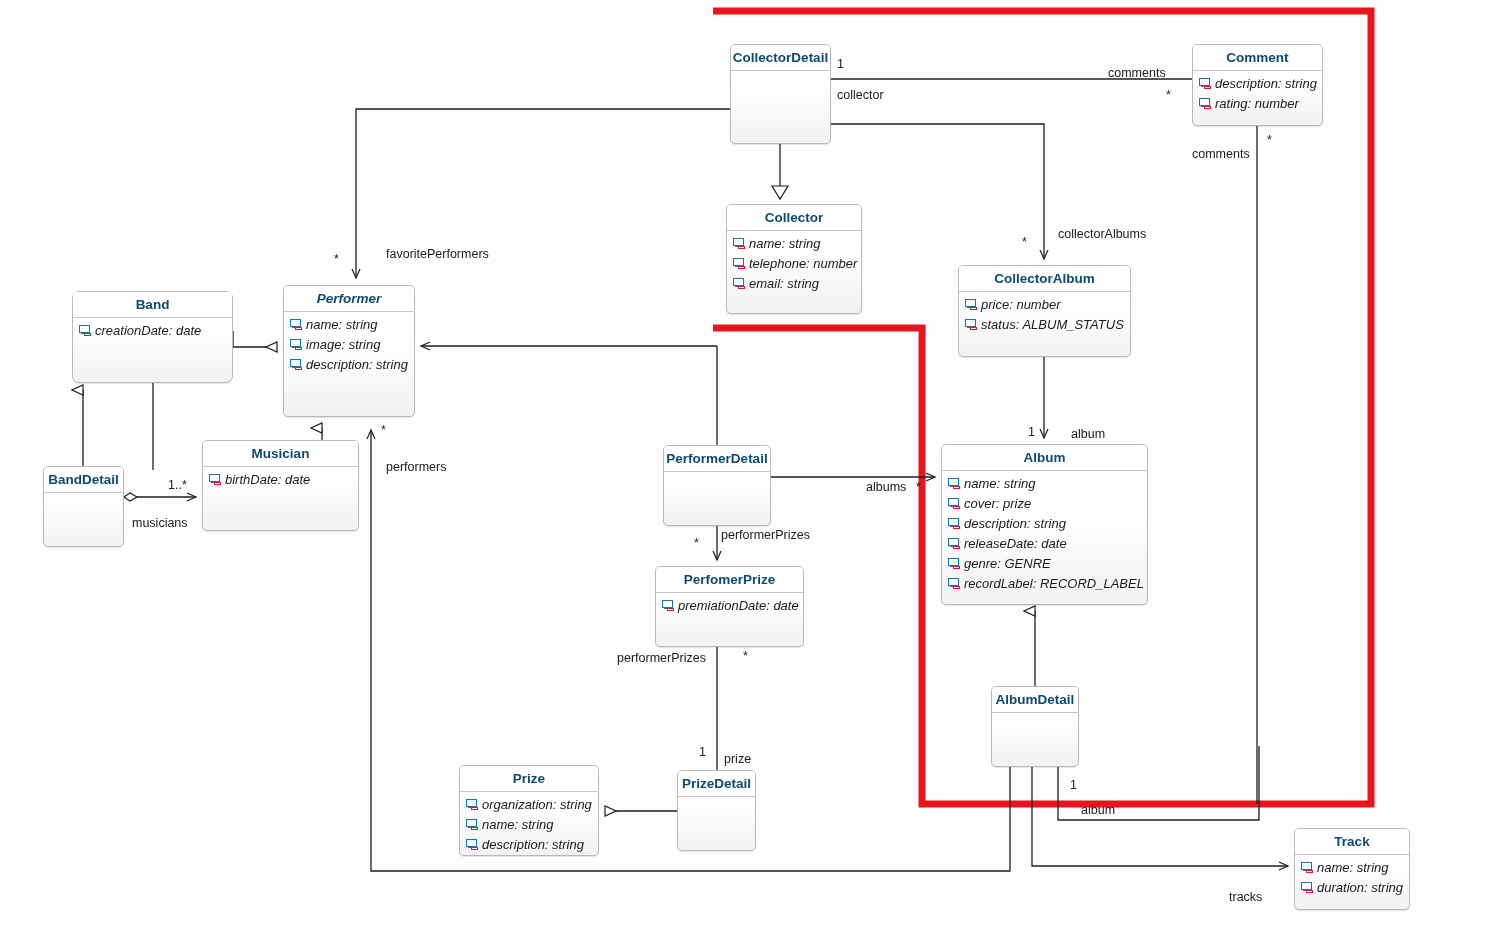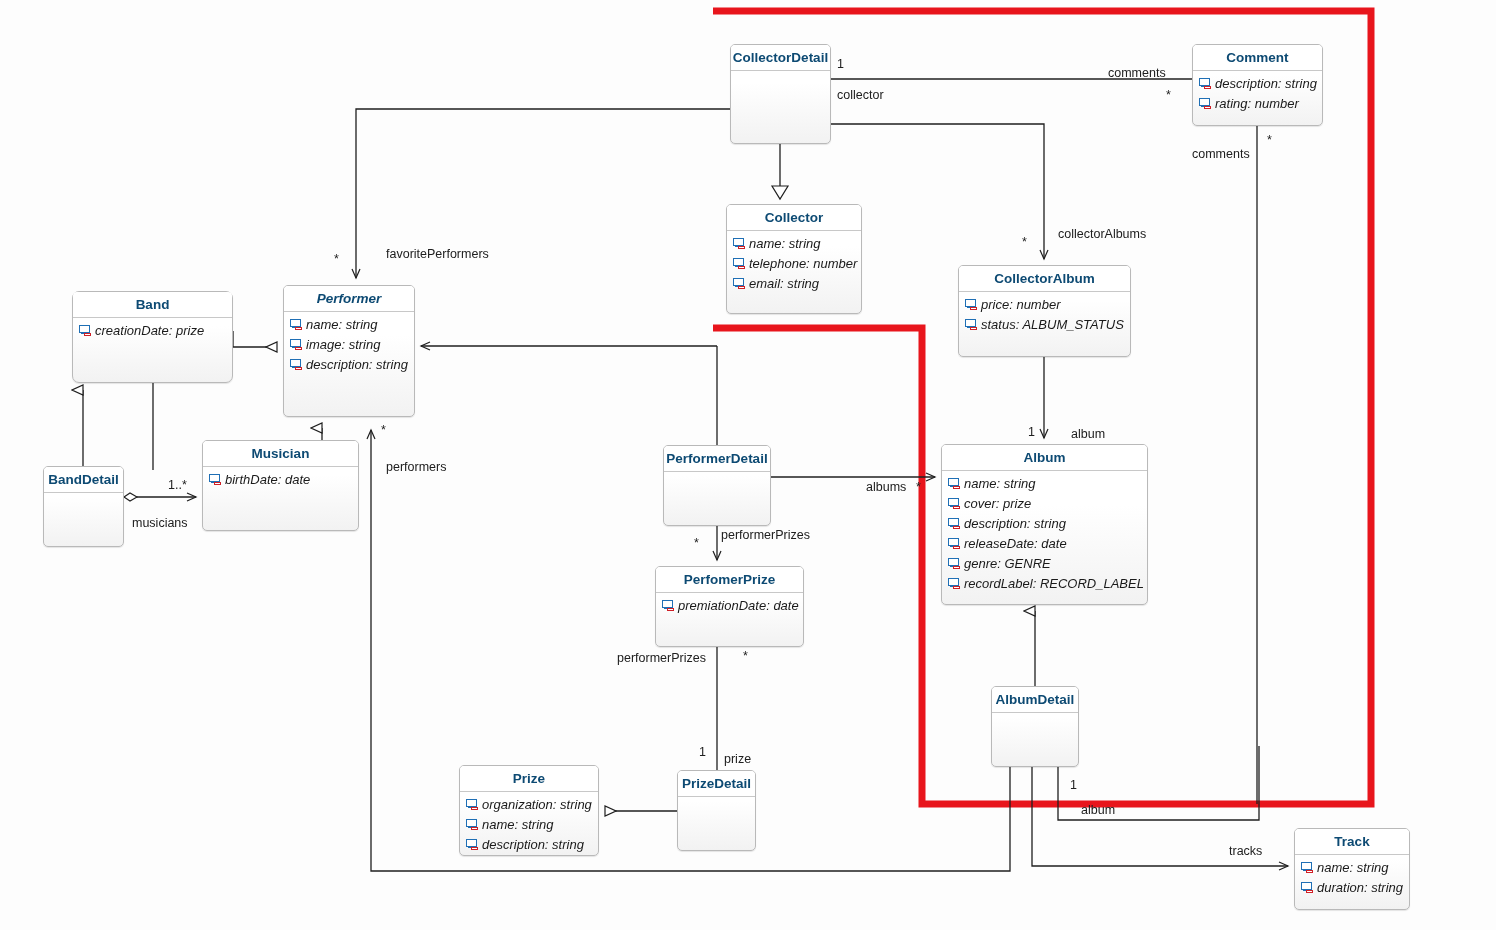--- a/index.html
+++ b/index.html
@@ -175,21 +175,21 @@
 
   <div class="uml-class" style="left:72px;top:291px;width:161px;height:92px;border-radius:7px;">
     <div class="uml-title">Band</div>
     <div class="uml-attrs">
       <div class="attr">
           <span class="ic">
             <i class="scr"></i>
             <i class="base"></i>
             <i class="red"></i>
           </span>
-          <span class="lbl">creationDate: prize</span>
+          <span class="lbl">creationDate: date</span>
         </div>
     </div>
   </div>
 
   <div class="uml-class" style="left:283px;top:285px;width:132px;height:132px;">
     <div class="uml-title abstract">Performer</div>
     <div class="uml-attrs">
       <div class="attr">
           <span class="ic">
             <i class="scr"></i>
@@ -377,21 +377,21 @@
   <div class="edge-label" style="left:1058px;top:227px;">collectorAlbums</div>
   <div class="edge-label" style="left:386px;top:247px;">favoritePerformers</div>
   <div class="edge-label" style="left:1071px;top:427px;">album</div>
   <div class="edge-label" style="left:386px;top:460px;">performers</div>
   <div class="edge-label" style="left:866px;top:480px;">albums</div>
   <div class="edge-label" style="left:132px;top:516px;">musicians</div>
   <div class="edge-label" style="left:721px;top:528px;">performerPrizes</div>
   <div class="edge-label" style="left:617px;top:651px;">performerPrizes</div>
   <div class="edge-label" style="left:724px;top:752px;">prize</div>
   <div class="edge-label" style="left:1081px;top:803px;">album</div>
-  <div class="edge-label" style="left:1229px;top:844px;">tracks</div>
+  <div class="edge-label" style="left:1229px;top:890px;">tracks</div>
 
   <div class="mult" style="left:837px;top:57px;">1</div>
   <div class="mult" style="left:1166px;top:88px;">*</div>
   <div class="mult" style="left:1267px;top:133px;">*</div>
   <div class="mult" style="left:1022px;top:235px;">*</div>
   <div class="mult" style="left:334px;top:252px;">*</div>
   <div class="mult" style="left:1028px;top:425px;">1</div>
   <div class="mult" style="left:381px;top:423px;">*</div>
   <div class="mult" style="left:168px;top:478px;">1..*</div>
   <div class="mult" style="left:916px;top:480px;">*</div>

